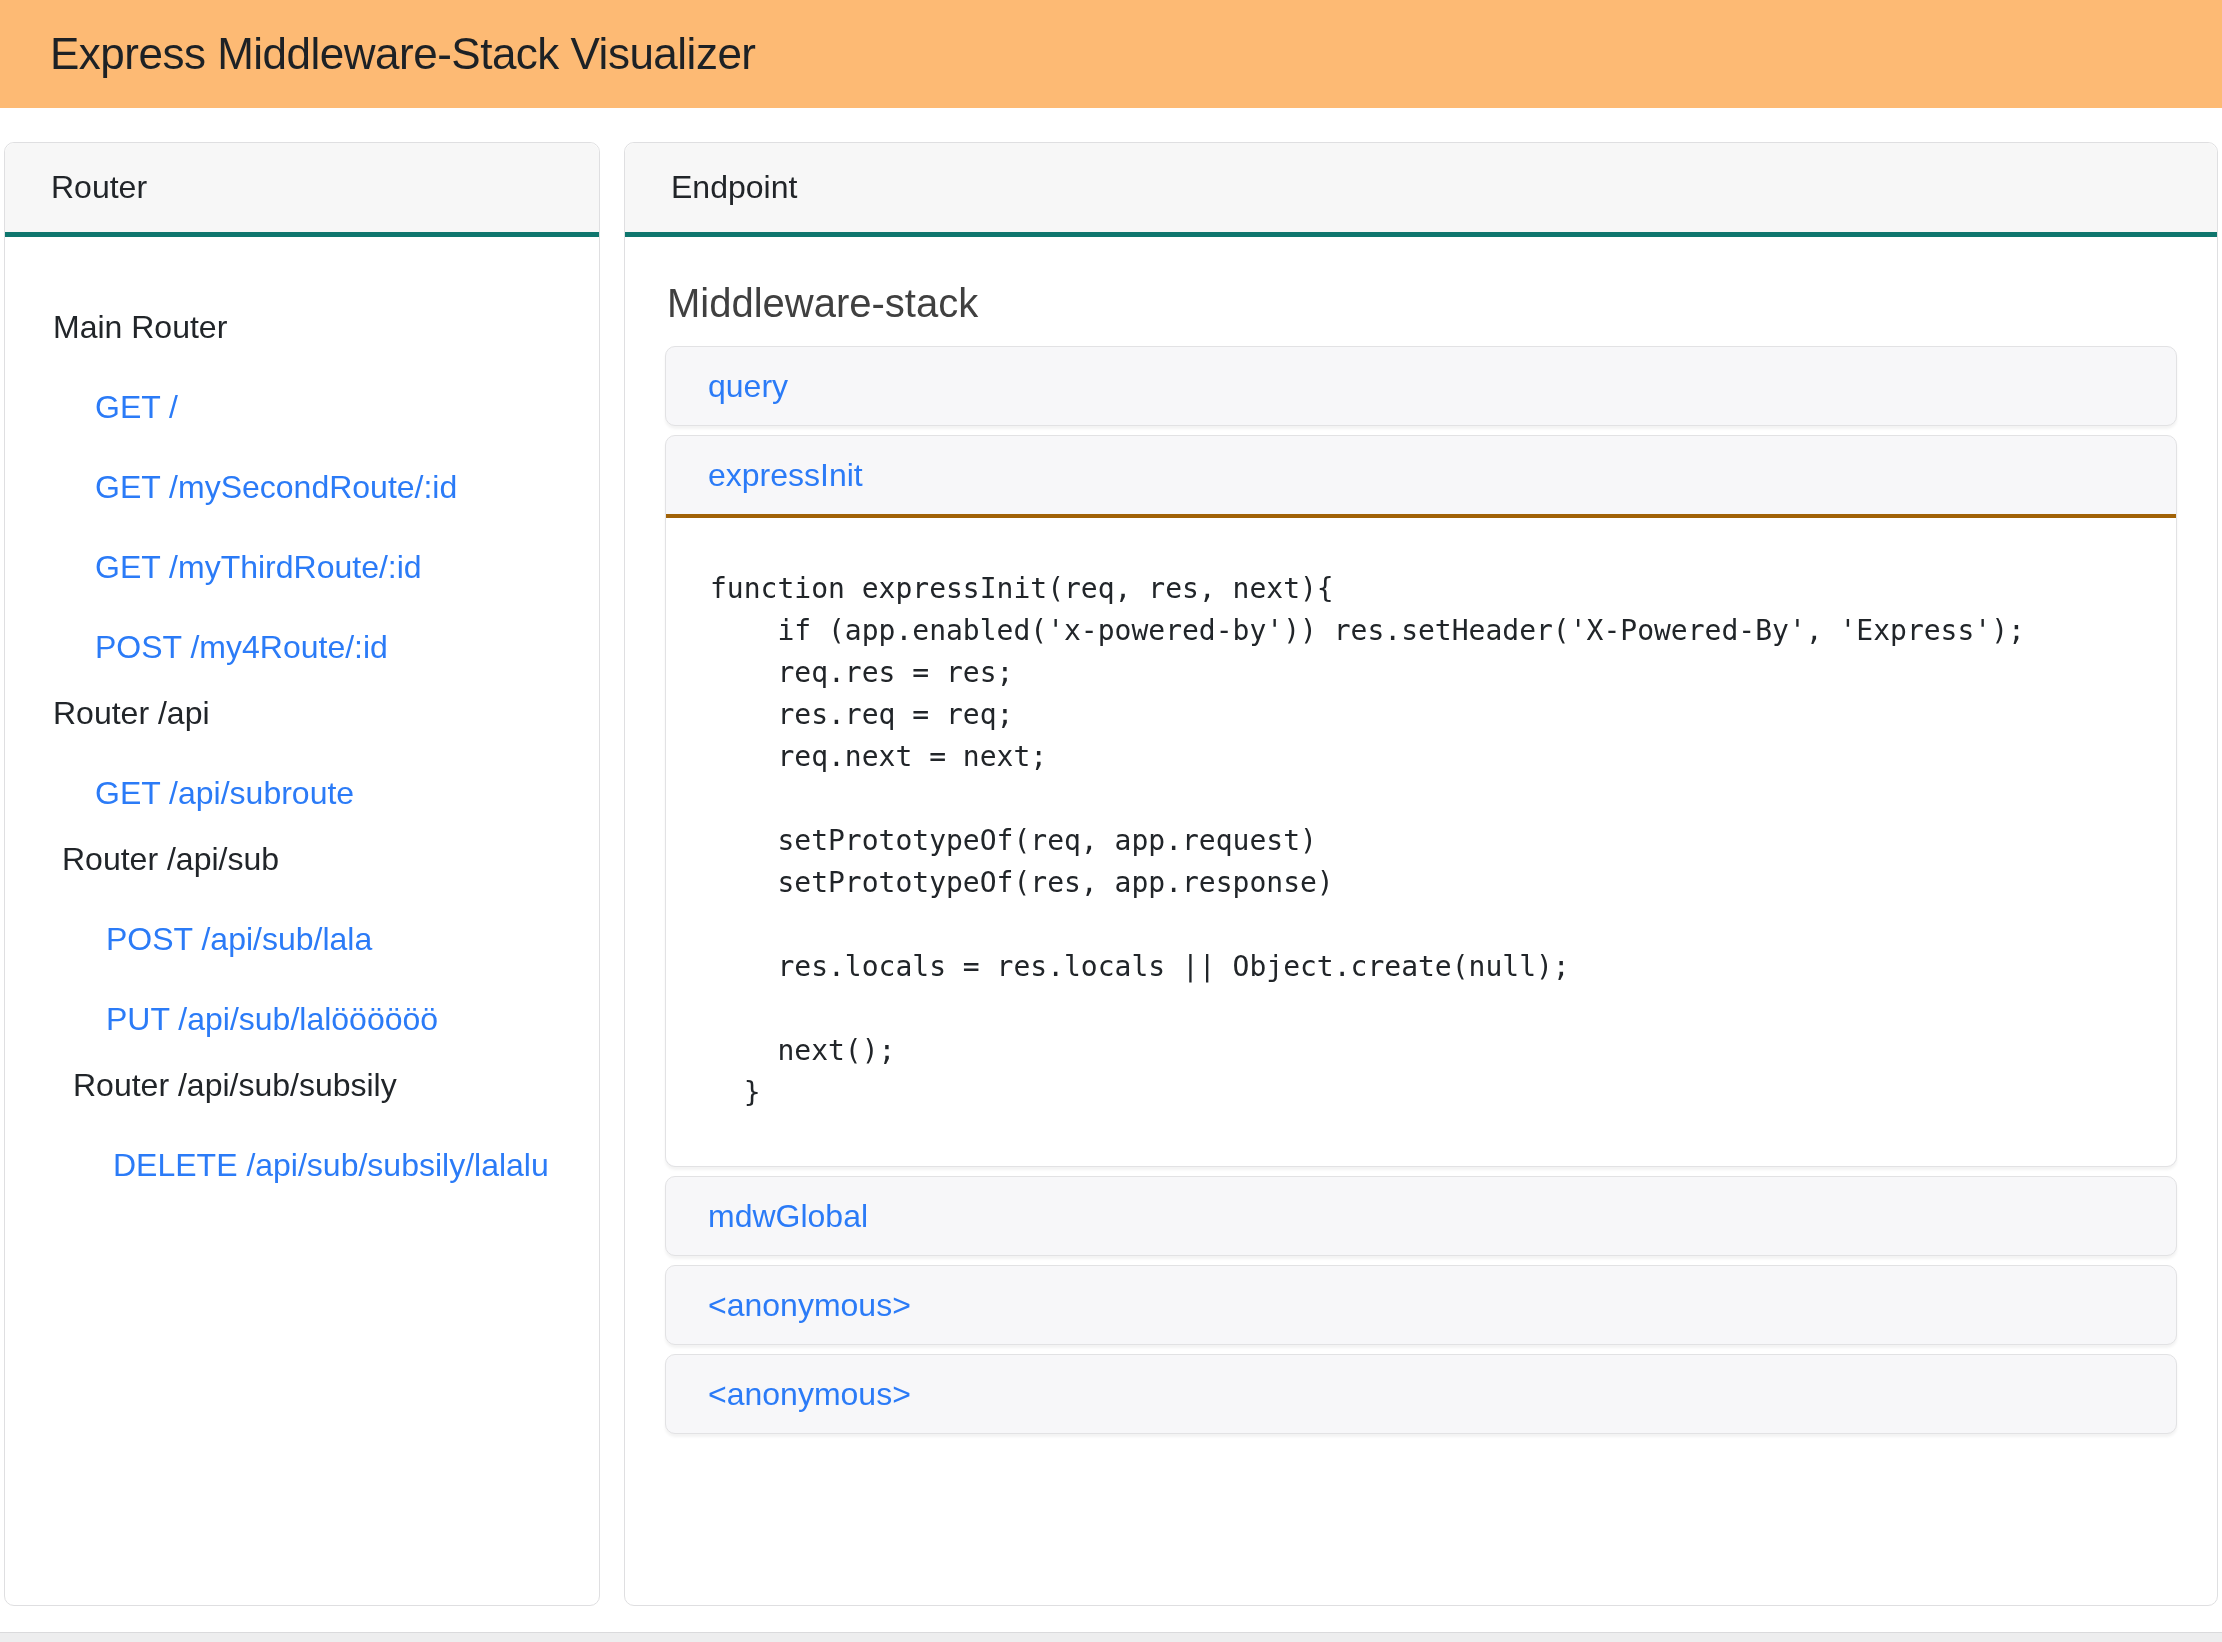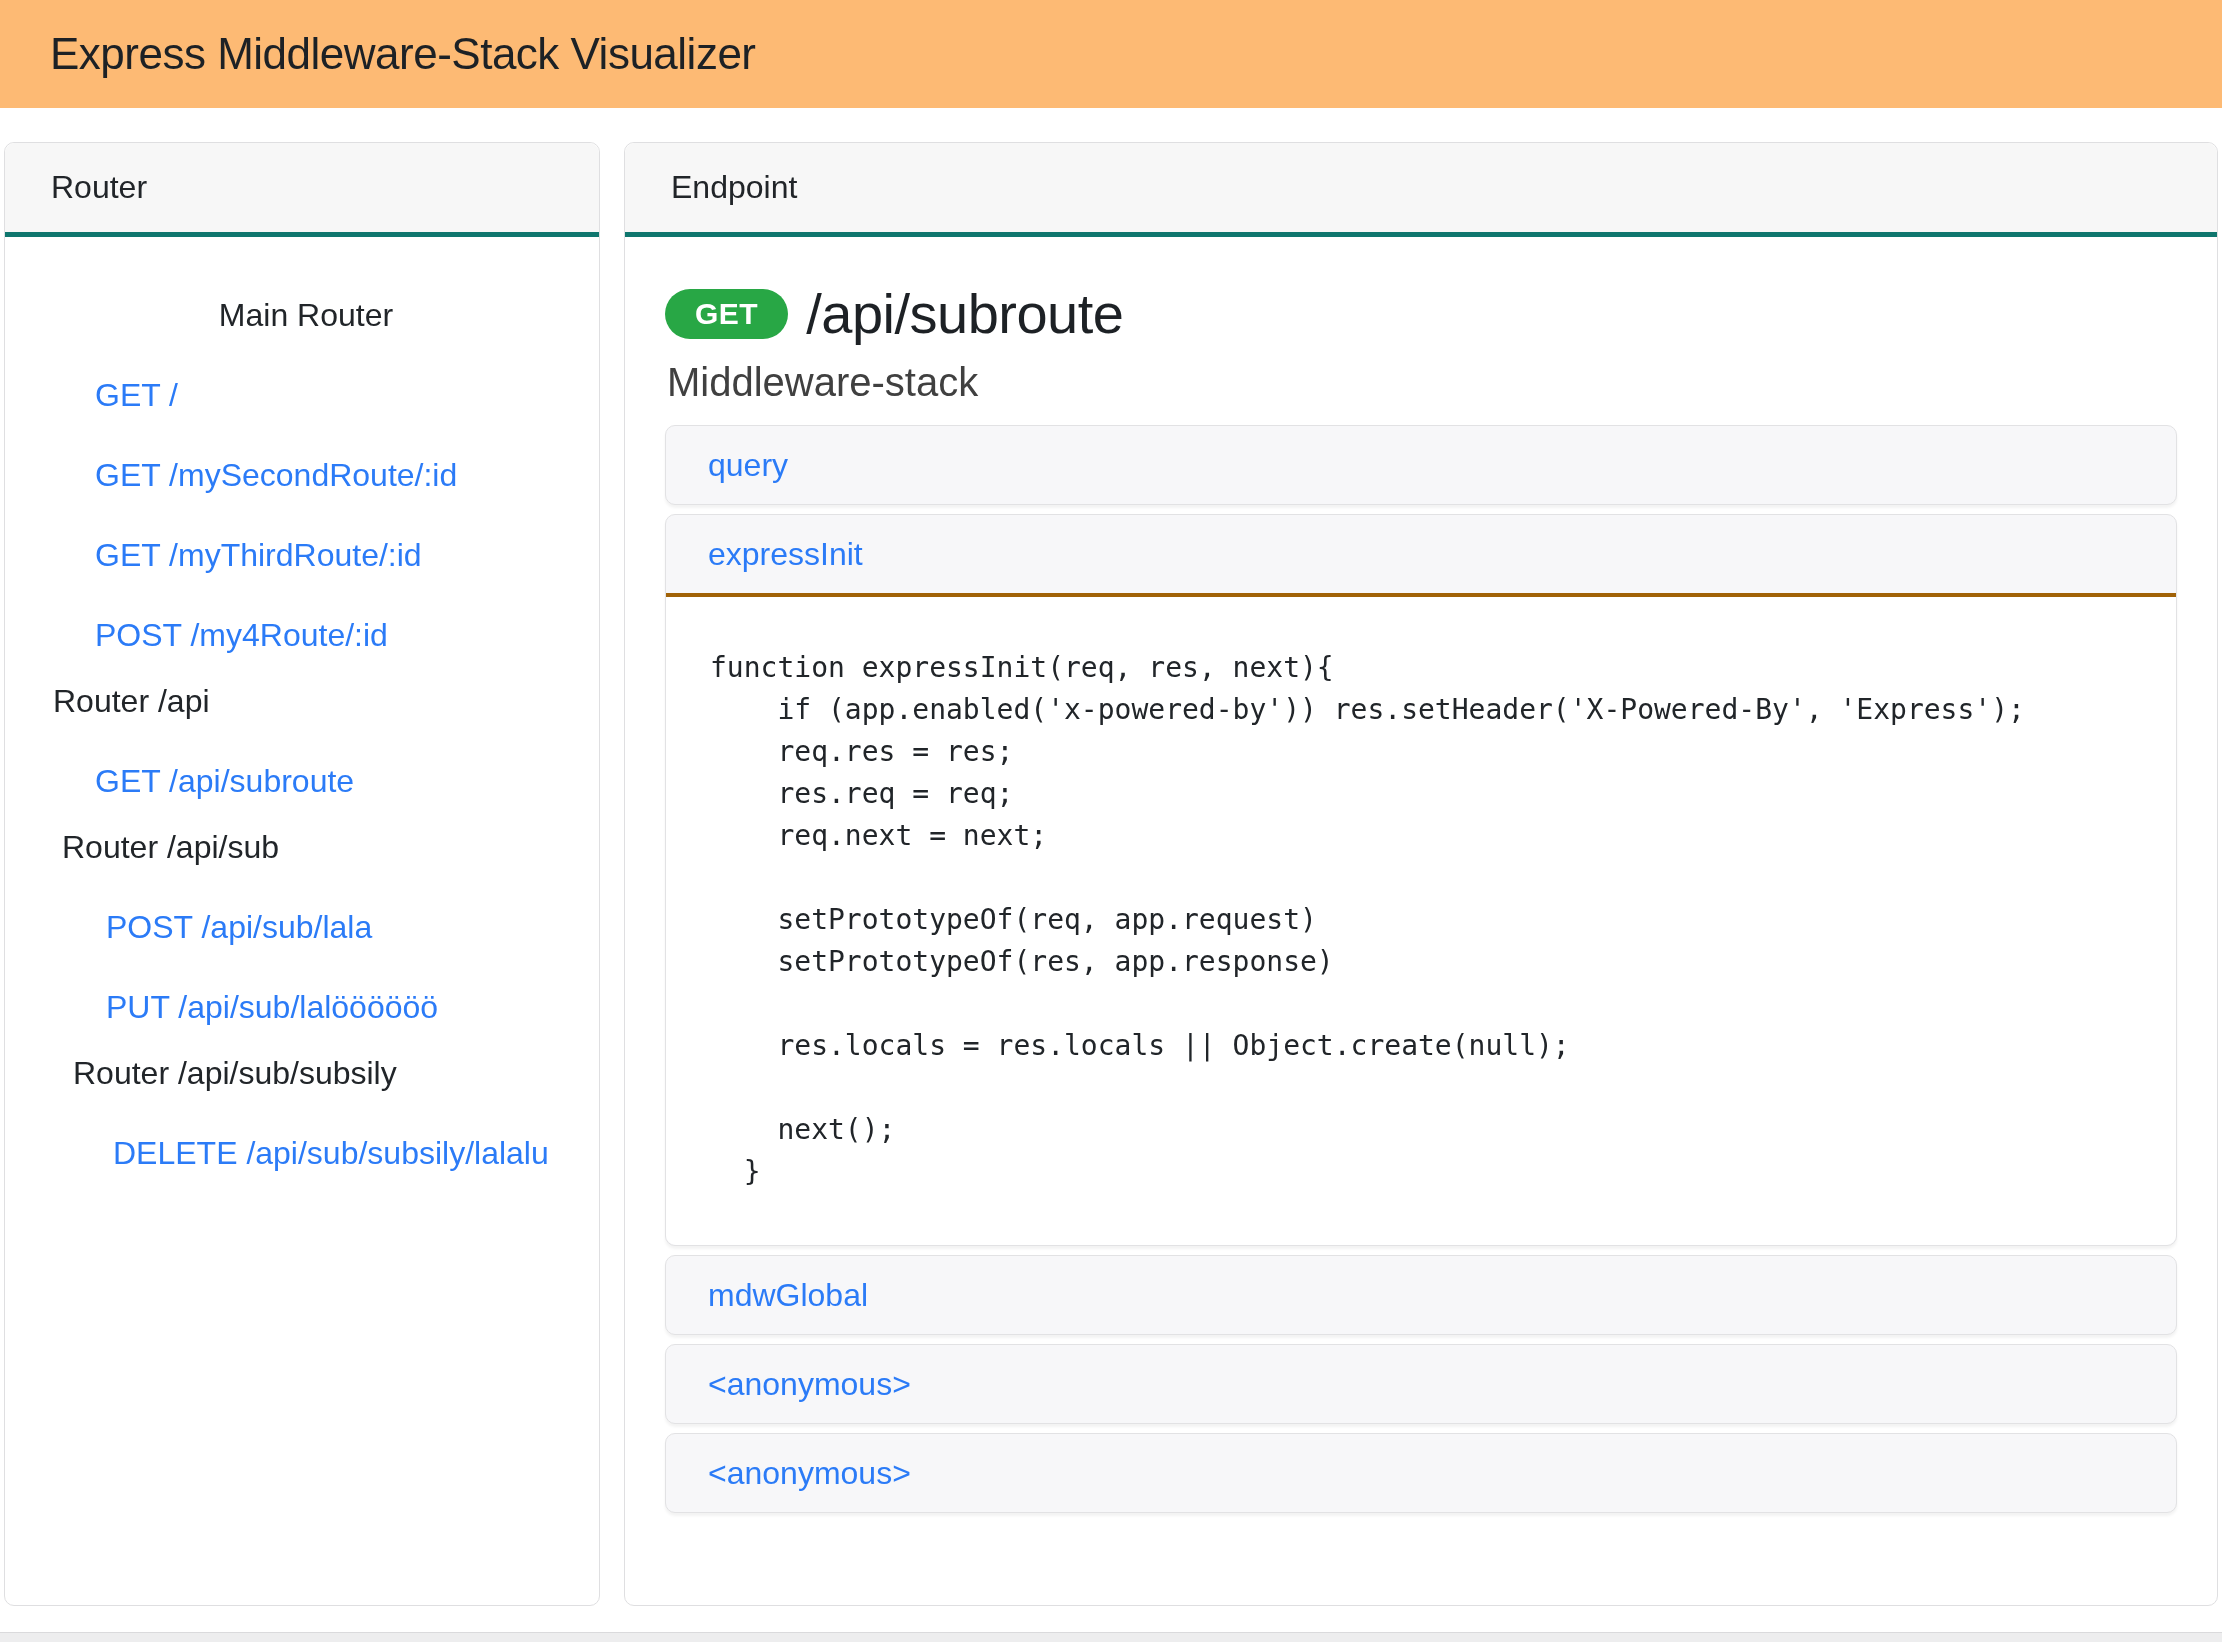--- a/index.html
+++ b/index.html
@@ -48,21 +48,21 @@
     font-weight: 400;
     color: #212529;
   }
   .router-card { width: 596px; flex: none; }
   .endpoint-card { flex: 1; }
   
   .router-body { padding: 54px 40px 0 4px; }
   .router-list { list-style: none; margin: 0; padding: 0; }
   .router-list li { margin: 0 0 32px 0; line-height: 48px; font-size: 32px; }
   li.router-label { color: #212529; margin-top: -14px; }
-  li.router-label:first-child { margin-top: 0; text-align: center; }
+  li.router-label:first-child { margin-top: 12px; }
   .lvl0.router-label { padding-left: 44px; }
   .lvl0.route       { padding-left: 86px; }
   .lvl1.router-label{ padding-left: 53px; }
   .lvl1.route       { padding-left: 97px; }
   .lvl2.router-label{ padding-left: 64px; }
   .lvl2.route       { padding-left: 104px; }
   a.link {
     color: #2b7bf7;
     text-decoration: none;
     cursor: pointer;
@@ -163,24 +163,20 @@
         <li class="router-label lvl2">Router /api/sub/subsily</li>
         <li class="route lvl2"><a class="link">DELETE /api/sub/subsily/lalalu</a></li>
       </ul>
     </div>
   </section>
 
   <section class="card endpoint-card">
     <div class="card-header">Endpoint</div>
     <div class="endpoint-body">
 
-      <div class="endpoint-title-row">
-        <span class="method-badge">GET</span>
-        <span class="endpoint-path">/api/subroute</span>
-      </div>
 
       <h2 class="middleware-subtitle">Middleware-stack</h2>
 
       <div class="stack">
 
         <div class="stack-item">
           <div class="stack-item-header">
             <a class="link">query</a>
           </div>
         </div>

